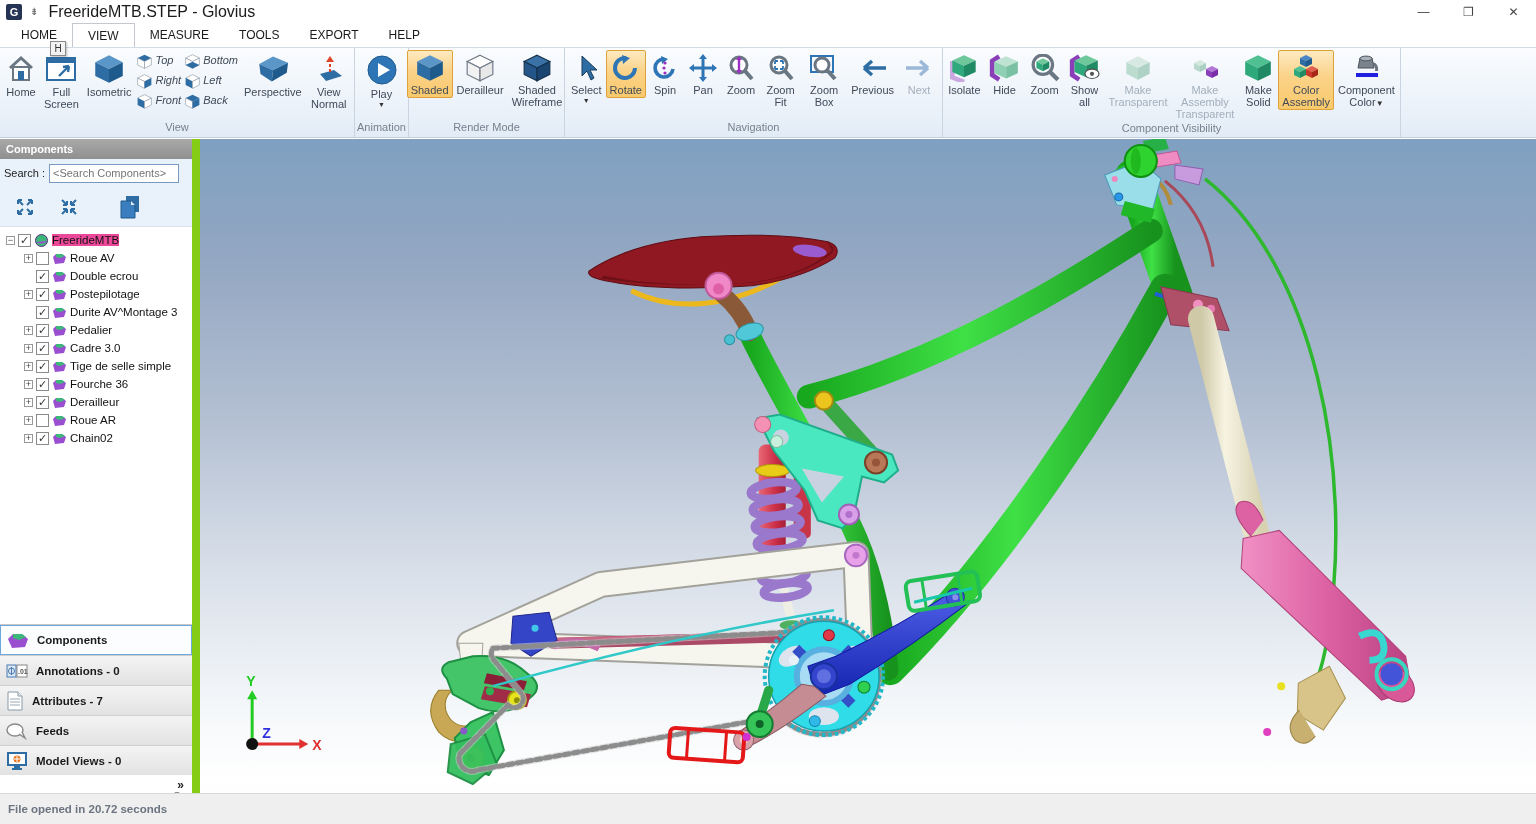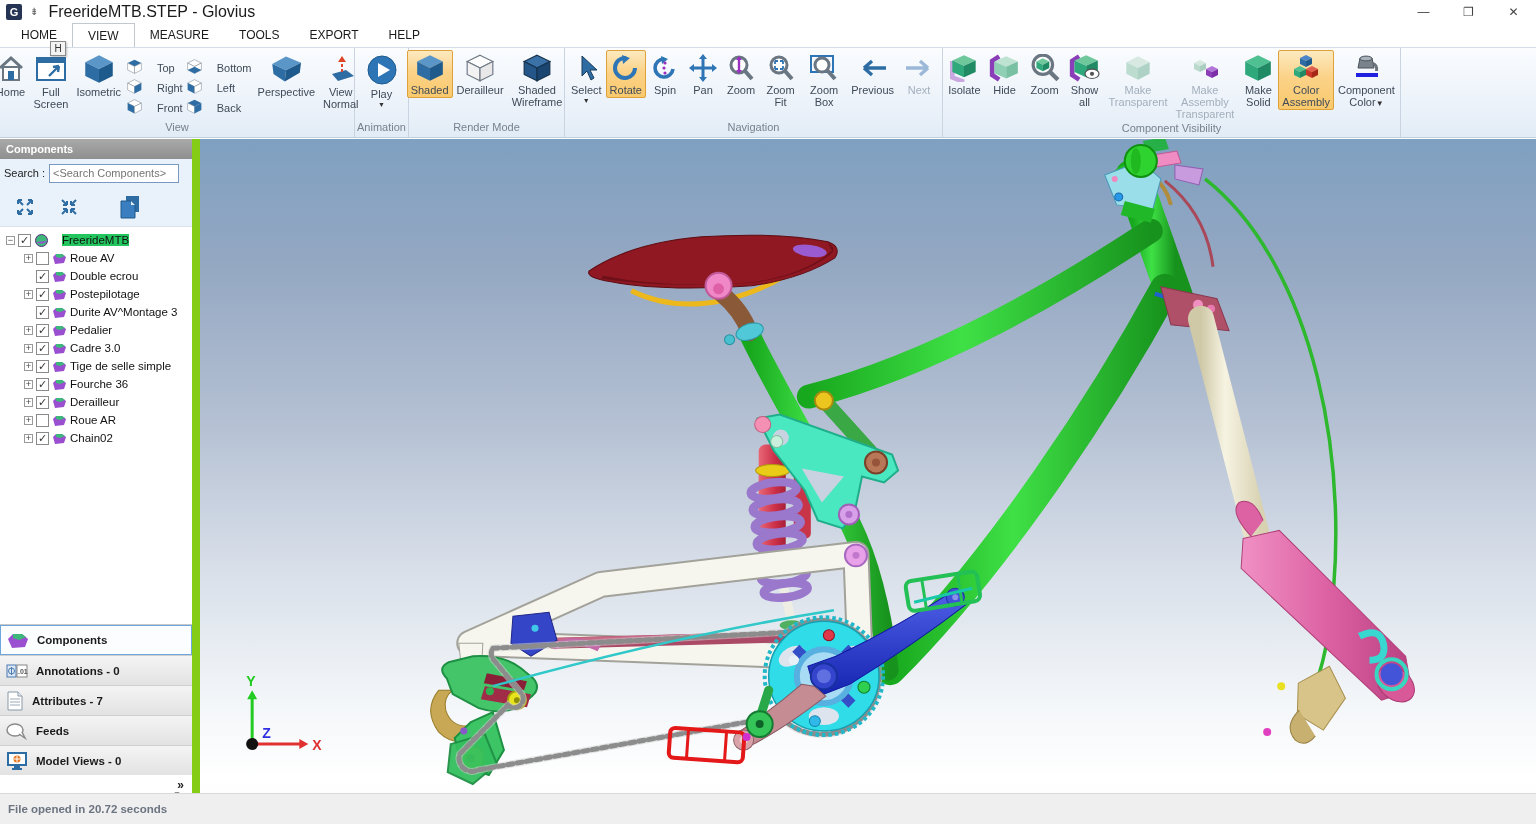--- a/index.html
+++ b/index.html
@@ -32,21 +32,21 @@
     border-bottom:1px solid #c3cfdc; display:flex; }
   .rgroup { height:100%; display:flex; flex-direction:column; border-right:1px solid #c9d4e0; padding:2px 2px 0 2px; }
   .rbtns { flex:1; display:flex; align-items:flex-start; justify-content:center; }
   .rglabel { height:16px; text-align:center; font-size:11px; color:#76828f; }
   .rbtn { display:flex; flex-direction:column; align-items:center; padding:3px 3px 1px 3px; border-radius:2px;
     border:1px solid transparent; }
   .rbtn .lbl { font-size:11px; color:#3f4a58; text-align:center; line-height:12px; margin-top:2px; white-space:pre-line; }
   .rbtn.sel { background:linear-gradient(#fdeac0,#fbd288 45%,#f9c96c); border:1px solid #dfa23b; }
   .rbtn.dis .lbl { color:#a3afbc; }
   .rstack { display:flex; flex-direction:column; justify-content:flex-start; padding-top:4px; }
-  .rsmall { display:flex; align-items:flex-end; height:20px; font-size:11px; color:#3f4a58; gap:15px; padding:0 2px; }
+  .rsmall { display:flex; align-items:flex-start; height:20px; font-size:11px; color:#3f4a58; gap:3px; padding:0 2px;font-style:italic; }
   .ddown { font-size:7px; color:#333; line-height:7px; margin-top:1px; }
   .ic { display:block; }
 
   
   .main { position:absolute; top:139px; left:0; right:0; bottom:24px; display:flex; }
 
   
   .sidebar { width:200px; background:#fff; display:flex; flex-direction:column; border-right:8px solid #84cc16; }
   .sb-header { height:20px; background:linear-gradient(#a9a9a9,#8f8f8f); color:#fff; font-size:11px;
     font-weight:bold; display:flex; align-items:center; padding-left:6px; }
@@ -57,21 +57,21 @@
   .sb-tools { height:40px; background:#e9f2fa; display:flex; align-items:center; gap:26px; padding-left:16px;
     border-bottom:1px solid #d7e4f0; }
   .sb-tree { flex:1; overflow:hidden; background:#fff; padding-top:4px; }
   .trow { display:flex; align-items:center; height:18px; font-size:11.5px; color:#111; gap:3px; }
   .exp { width:9px; height:9px; border:1px solid #999; background:#fff; font-size:9px; line-height:7px;
     text-align:center; color:#444; flex:0 0 9px; }
   .expsp { width:9px; flex:0 0 9px; }
   .cb { width:13px; height:13px; border:1px solid #8a8a8a; background:#fff; font-size:11px; line-height:11px;
     text-align:center; color:#333; flex:0 0 13px; }
   .tlabel { white-space:nowrap; }
-  .trow.sel .tlabel { background:#22c55e;margin-left:10px; }
+  .trow.sel .tlabel { background:#ec4899; }
   .sb-panels { border-top:1px solid #c8c8c8; }
   .prow { height:30px; display:flex; align-items:center; gap:8px; padding-left:6px;
     background:linear-gradient(#f4f4f4,#e2e2e2); border-top:1px solid #cfcfcf; font-size:11.5px;
     font-weight:bold; color:#1a1a1a; }
   .prow.active { background:#fbfdff; border:1px solid #6da7dc; }
   .sb-more { height:25px; background:#fff; display:flex; align-items:center; justify-content:flex-end;
     padding-right:8px; flex-direction:column; line-height:10px; }
   .sb-more .chev { font-size:12px; font-weight:bold; color:#222; align-self:flex-end; }
   .sb-more .dn { font-size:8px; color:#222; align-self:flex-end; margin-right:3px; }
 

